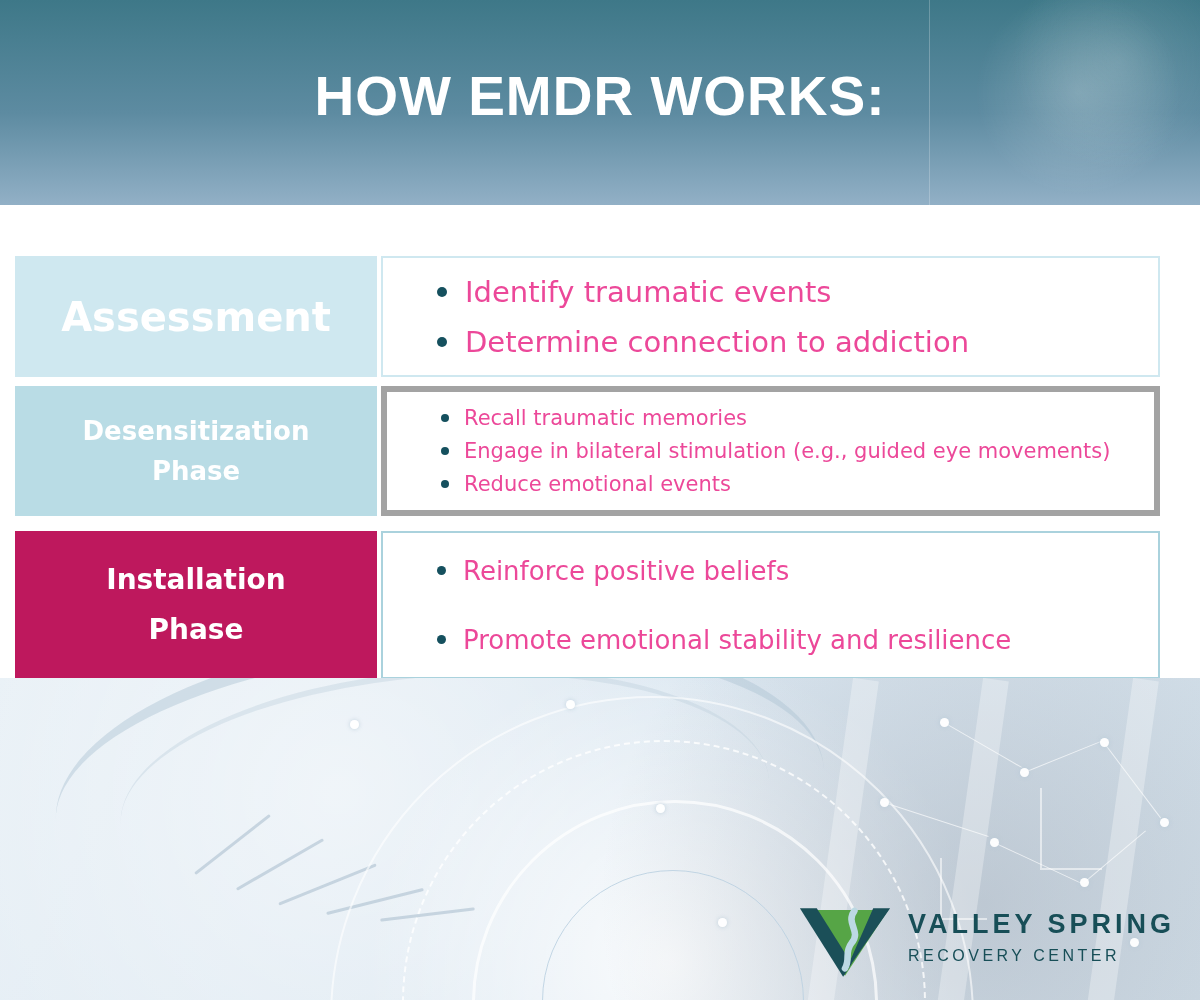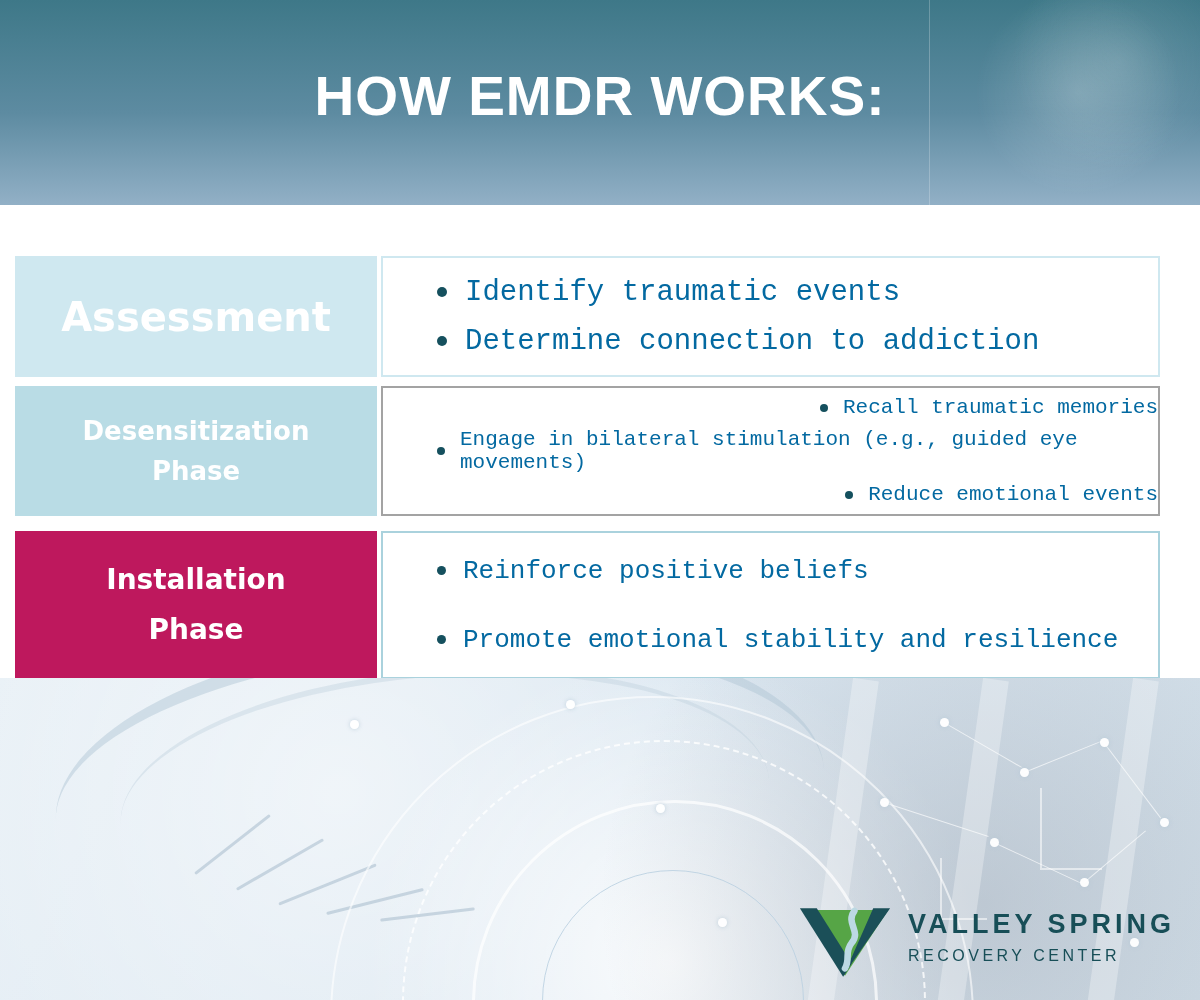--- a/index.html
+++ b/index.html
@@ -38,23 +38,23 @@
   .row1 .cell-left{background:#cfe8f0;font-size:40px;}
   .row2 .cell-left{background:#b9dce5;font-size:26px;line-height:1.55;}
   .row3 .cell-left{background:#be185d;font-size:28px;line-height:1.8;}
   .row2 .phase-label{max-width:300px;}
   .row3 .phase-label{max-width:200px;}
   .cell-right{
     flex:1;background:#ffffff;display:flex;flex-direction:column;
     justify-content:center;padding-left:54px;box-sizing:border-box;
   }
   .row1 .cell-right{border:2px solid #cfe8f0;}
-  .row2 .cell-right{border:2px solid #a3a3a3;align-items:flex-end;}
+  .row2 .cell-right{border:6px solid #a3a3a3;}
   .row3 .cell-right{border:2px solid #aad2dd;gap:21px;}
-  .bullet{display:flex;align-items:center;color:#0369a1;font-family:Liberation Mono, monospace;}
+  .bullet{display:flex;align-items:center;color:#ec4899;}
   .dot{flex:none;border-radius:50%;background:#15505e;}
   .row1 .bullet{font-size:29px;margin:8px 0;}
   .row1 .dot{width:10px;height:10px;margin-right:18px;}
   .row2 .bullet{font-size:21px;margin:4.5px 0;}
   .row2 .dot{width:8px;height:8px;margin-right:15px;}
   .row3 .bullet{font-size:26px;margin:9px 0;}
   .row3 .dot{width:9px;height:9px;margin-right:17px;}
   
   .band{
     position:absolute;left:0;top:678px;width:1200px;height:322px;overflow:hidden;

